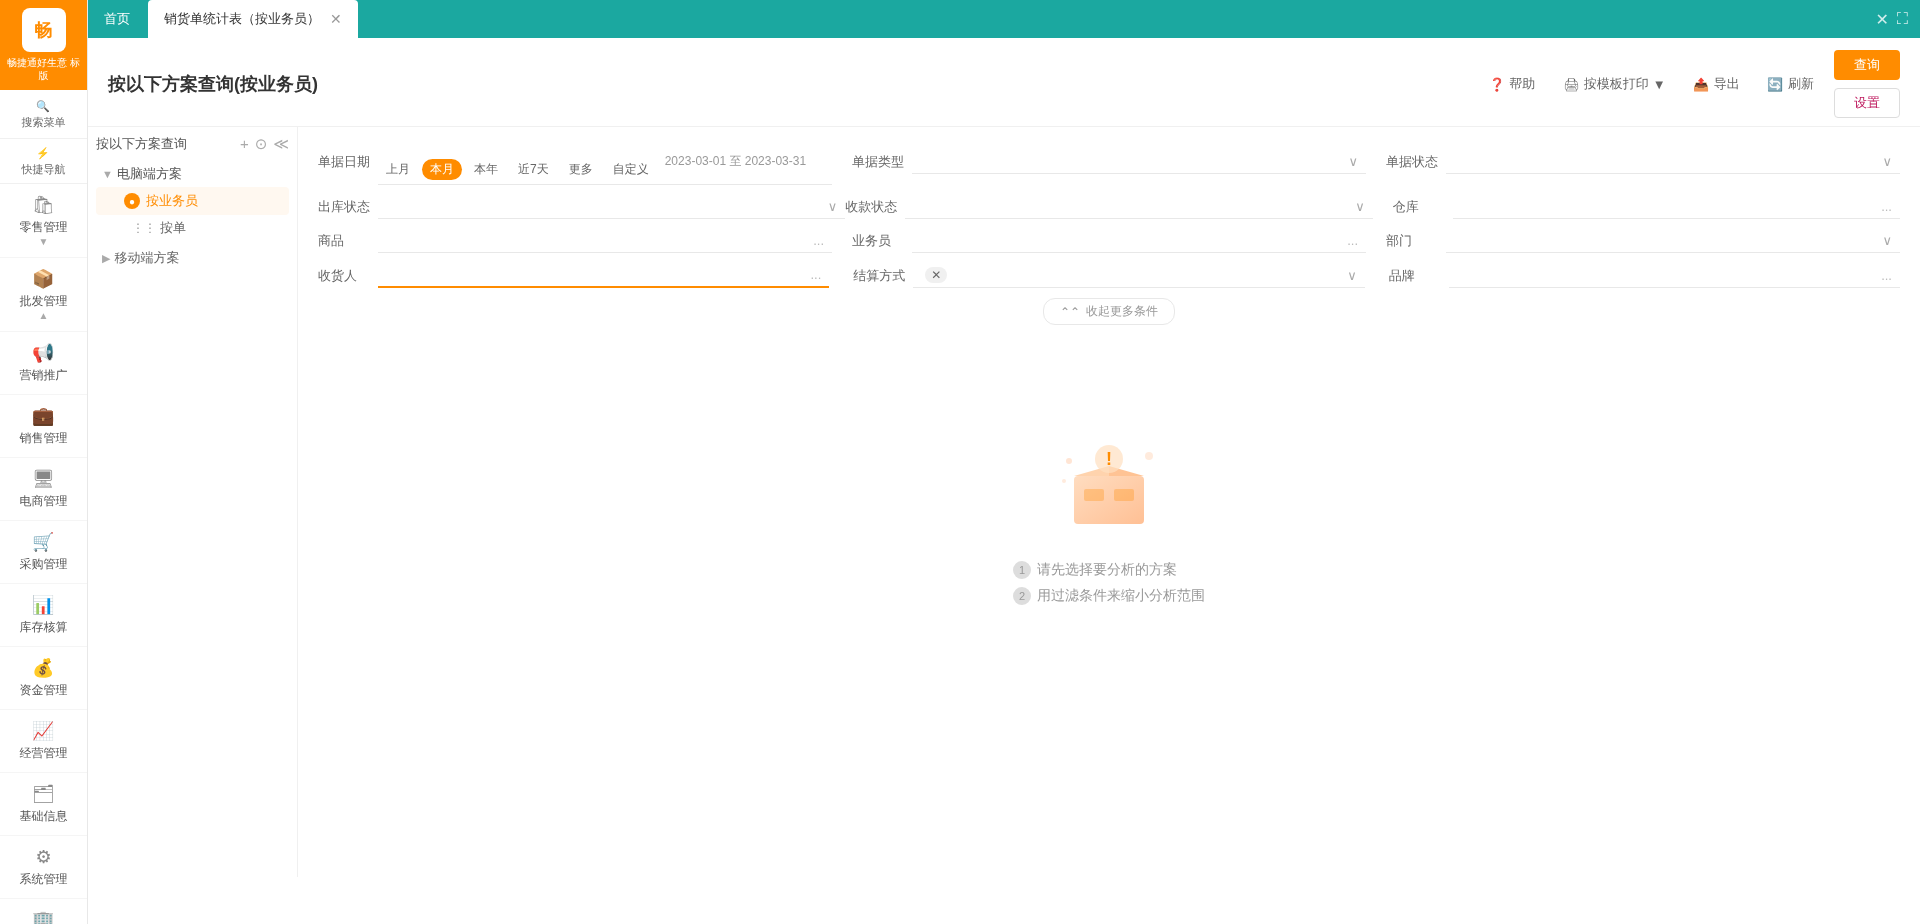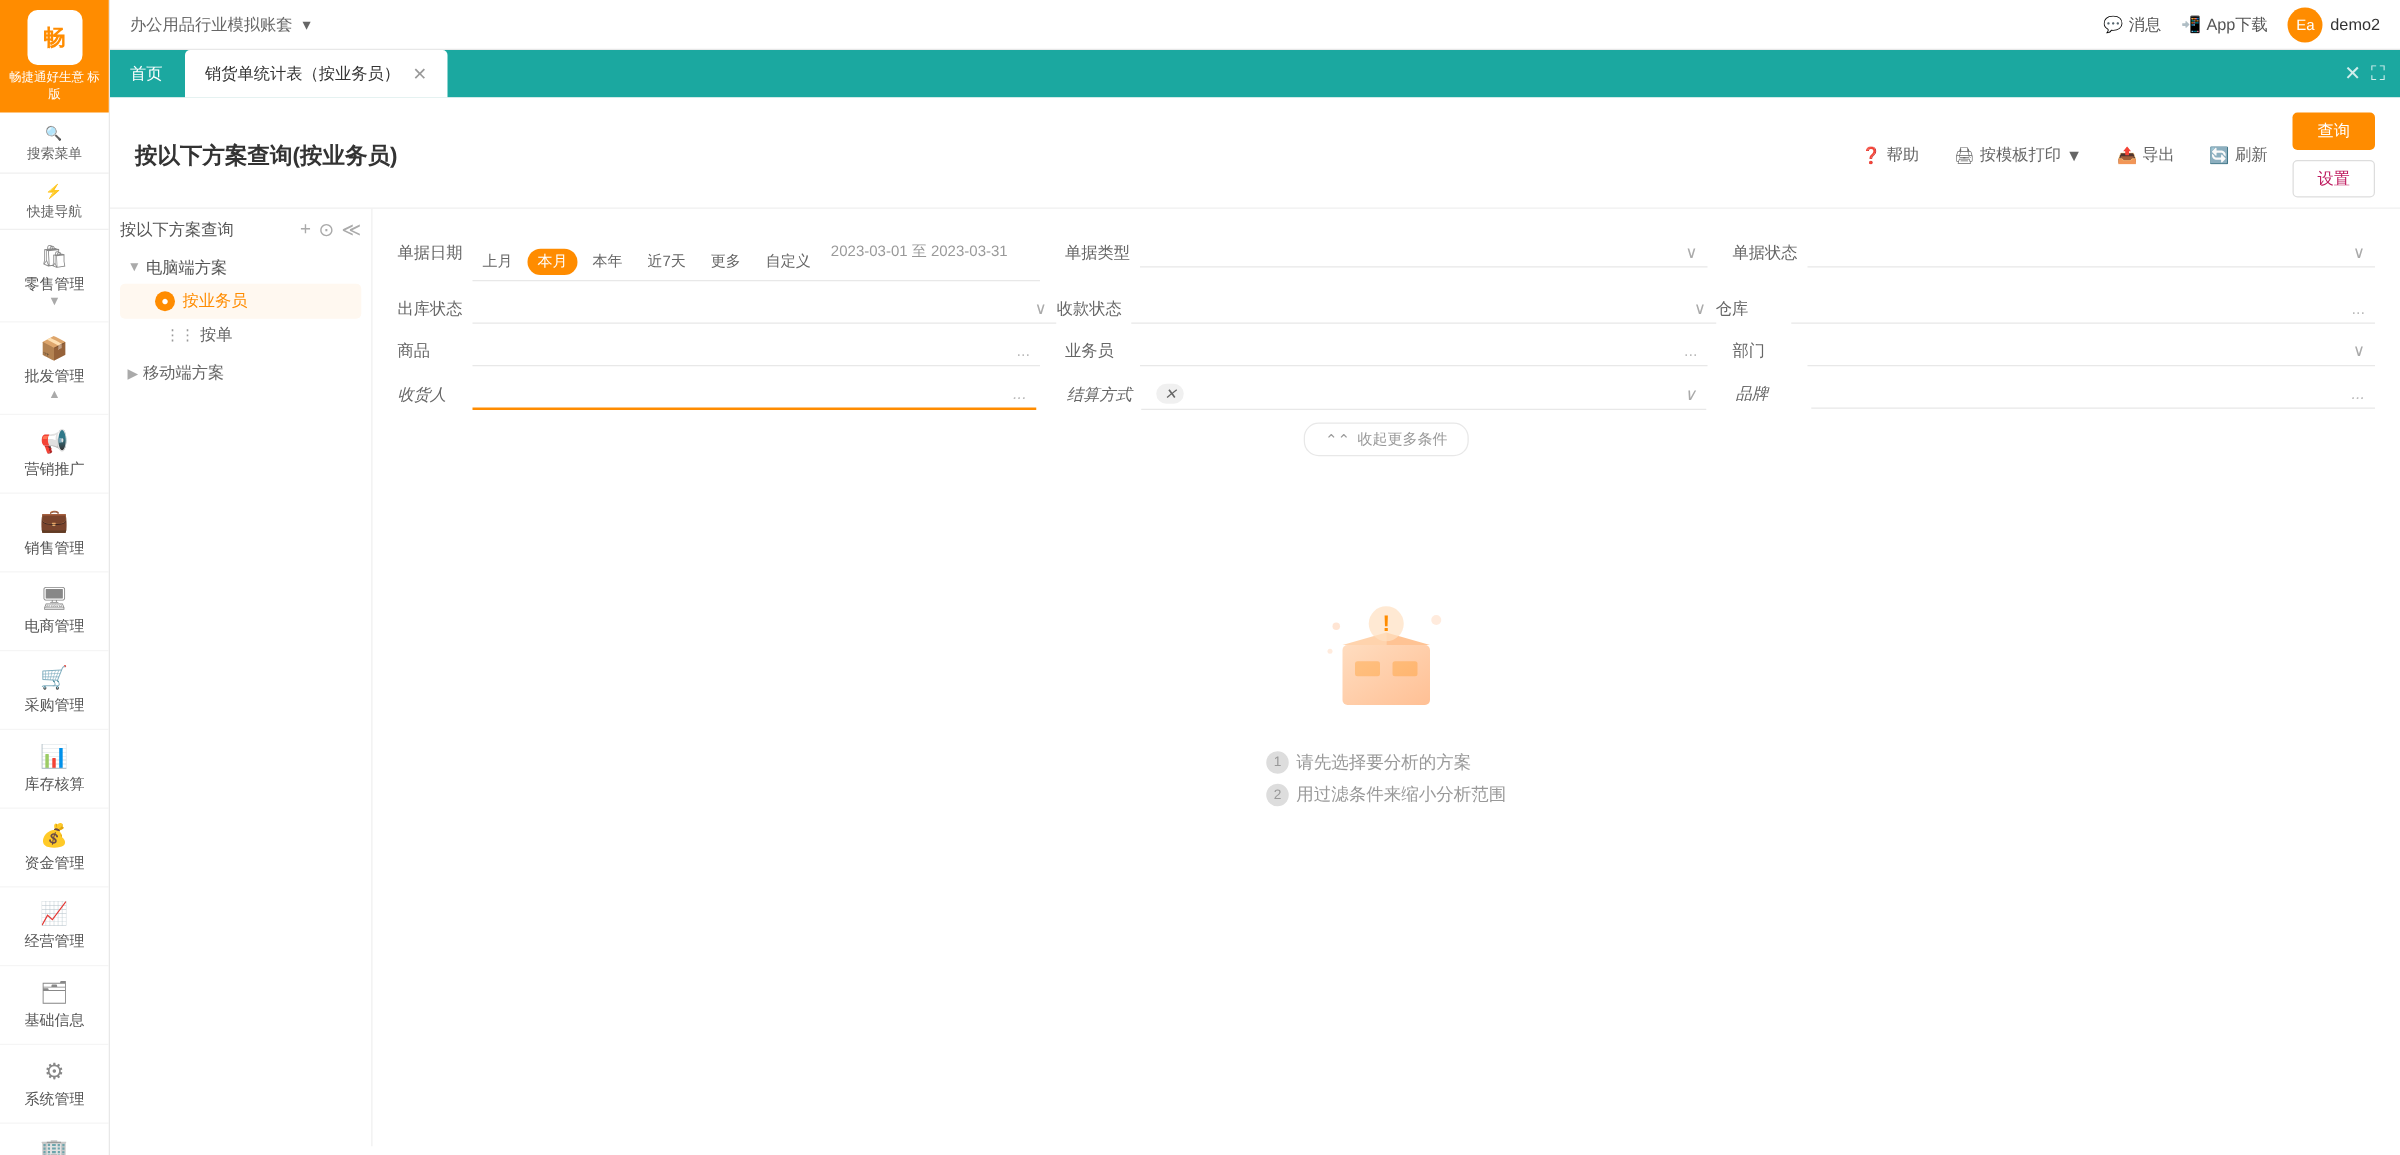--- a/index.html
+++ b/index.html
@@ -144,42 +144,20 @@
   </div>
   <div class="sidebar-item">
     <span class="sidebar-icon">🏢</span>
 
   </div>
 
 </div>
 
 <div class="main">
 
-  <div class="topbar">
-    <div class="topbar-left">
-      <span class="topbar-title">办公用品行业模拟账套</span>
-      <span class="topbar-dropdown">▾</span>
-    </div>
-    <div class="topbar-right">
-      <div class="msg">
-        <span>💬</span>
-        <span>消息</span>
-      </div>
-      <div class="app">
-        <span>📲</span>
-        <span>App下载</span>
-      </div>
-      <div class="topbar-user">
-        <div class="user-avatar">
-          <span style="font-size:12px;">Ea</span>
-        </div>
-        <span class="user-name">demo2</span>
-      </div>
-    </div>
-  </div>
 
   <div class="tabbar">
     <div class="tab home">
       <span>首页</span>
     </div>
     <div class="tab active">
       <span>销货单统计表（按业务员）</span>
       <span class="tab-close">✕</span>
     </div>
     <div class="tabbar-right">
@@ -298,21 +276,21 @@
               </div>
             </div>
             <div style="display:flex; align-items:center; flex:1;">
               <span style="color:#666;font-size:13px;width:60px;flex-shrink:0;">收款状态</span>
               <div style="display:flex; align-items:center; justify-content:space-between; border-bottom:1px solid #e8e8e8; padding:4px 8px; flex:1; cursor:pointer;">
                 <span></span>
                 <span style="color:#aaa;">∨</span>
               </div>
             </div>
             <div style="display:flex; align-items:center; flex:1;">
-              <span style="color:#666;font-size:13px;width:60px;flex-shrink:0;">仓库</span>
+              <span style="color:#666;font-size:13px;width:60px;flex-shrink:0;margin-left:20px;">仓库</span>
               <div style="display:flex; align-items:center; justify-content:flex-end; border-bottom:1px solid #e8e8e8; padding:4px 8px; flex:1; cursor:pointer;">
                 <span style="color:#bbb;">...</span>
               </div>
             </div>
           </div>
 
           <div style="display:flex; align-items:center; margin-bottom: 10px; gap:20px;">
             <div style="display:flex; align-items:center; flex:1;">
               <span style="color:#666;font-size:13px;width:60px;flex-shrink:0;">商品</span>
               <div style="display:flex; align-items:center; justify-content:flex-end; border-bottom:1px solid #e8e8e8; padding:4px 8px; flex:1; cursor:pointer;">
@@ -327,21 +305,21 @@
             </div>
             <div style="display:flex; align-items:center; flex:1;">
               <span style="color:#666;font-size:13px;width:60px;flex-shrink:0;">部门</span>
               <div style="display:flex; align-items:center; justify-content:space-between; border-bottom:1px solid #e8e8e8; padding:4px 8px; flex:1; cursor:pointer;">
                 <span></span>
                 <span style="color:#aaa;">∨</span>
               </div>
             </div>
           </div>
 
-          <div style="display:flex; align-items:flex-start; margin-bottom: 10px; gap:24px;font-style:italic;">
+          <div style="display:flex; align-items:flex-end; margin-bottom: 10px; gap:24px;">
             <div style="display:flex; align-items:center; flex:1;">
               <span style="color:#666;font-size:13px;width:60px;flex-shrink:0;">收货人</span>
               <div style="display:flex; align-items:center; justify-content:flex-end; border-bottom:2px solid #ff8c00; padding:4px 8px; flex:1; cursor:pointer;">
                 <span style="color:#bbb;">...</span>
               </div>
             </div>
             <div style="display:flex; align-items:center; flex:1;">
               <span style="color:#666;font-size:13px;width:60px;flex-shrink:0;">结算方式</span>
               <div style="display:flex; align-items:center; justify-content:space-between; border-bottom:1px solid #e8e8e8; padding:4px 8px; flex:1; cursor:pointer;">
                 <div style="display:flex;align-items:center;gap:4px;">

